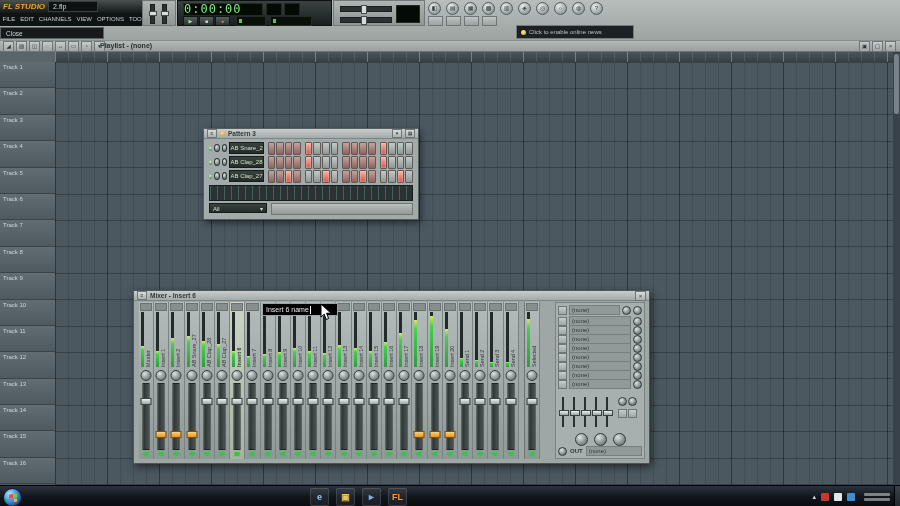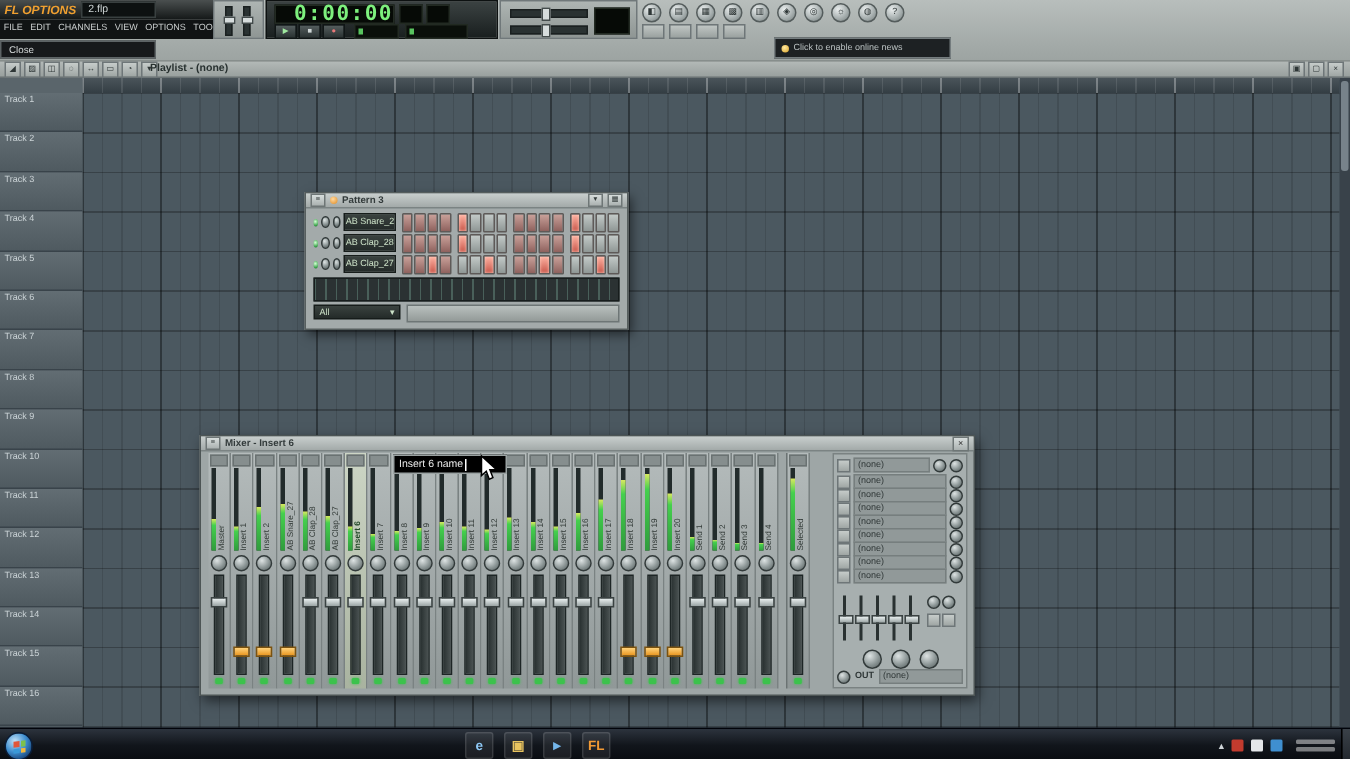--- a/index.html
+++ b/index.html
@@ -24,21 +24,21 @@
               border:1px solid #5d6365;color:#d2d6d6;font-size:6.5px;display:flex;
               align-items:center;padding-left:5px;box-sizing:border-box;}
   #mini-panel{position:absolute;left:142px;top:0;width:34px;height:26px;
               background:linear-gradient(#aeb5b3,#8f9694);border:1px solid #70787a;box-sizing:border-box;}
   .vslider{position:absolute;top:3px;width:3px;height:18px;background:#2a3232;border:1px solid #1a2020;}
   .vslider i{position:absolute;left:-2px;top:6px;width:6px;height:3px;background:#d6dcdc;border:1px solid #444c4c;display:block;}
   #transport{position:absolute;left:177px;top:0;width:155px;height:26px;
              background:linear-gradient(#3b4242,#191f1f);border:1px solid #0d1111;box-sizing:border-box;}
   .lcd{position:absolute;left:5px;top:2px;width:78px;height:11px;background:#060a06;
        border:1px solid #222a22;color:#7df07d;font-family:"DejaVu Sans Mono",monospace;
-       font-size:14px;line-height:11px;text-align:right;letter-spacing:1px;font-weight:bold;}
+       font-size:12px;line-height:11px;text-align:left;letter-spacing:1px;}
   .lcd-mini{position:absolute;top:2px;width:14px;height:11px;background:#060a06;border:1px solid #222a22;}
   .t-btn{position:absolute;top:15px;width:13px;height:8px;background:linear-gradient(#555e5e,#2a3232);
          border:1px solid #101616;color:#cfd6d6;font-size:5px;line-height:8px;text-align:center;}
   .seg{position:absolute;top:15px;height:8px;background:#11501d00;background:#0a0f0a;border:1px solid #222a22;}
   .seg b{display:block;width:3px;height:4px;margin:2px 2px;background:#59c45f;}
   #cpu-panel{position:absolute;left:333px;top:0;width:92px;height:26px;
              background:linear-gradient(#aeb5b3,#8f9694);border:1px solid #70787a;box-sizing:border-box;}
   .hslider{position:absolute;height:4px;background:#2a3232;border:1px solid #1a2020;}
   .hslider i{position:absolute;top:-2px;left:40%;width:4px;height:7px;background:#d6dcdc;border:1px solid #444c4c;display:block;}
   #window-buttons{position:absolute;left:428px;top:2px;display:flex;gap:5px;}
@@ -186,21 +186,21 @@
                 background:linear-gradient(#3a4148,#23282e);}
 </style>
 </head>
 <body>
 
 <div id="screen">
 
   <div id="chrome"></div>
 
   <div id="titlebar">
-    <span id="fl-logo">FL OPTIONS</span>
+    <span id="fl-logo">FL STUDIO</span>
     <span id="doc-box">2.flp</span>
   </div>
 
   <div id="menubar">
       <div class="menu-item">FILE</div>
       <div class="menu-item">EDIT</div>
       <div class="menu-item">CHANNELS</div>
       <div class="menu-item">VIEW</div>
       <div class="menu-item">OPTIONS</div>
       <div class="menu-item">TOOLS</div>

